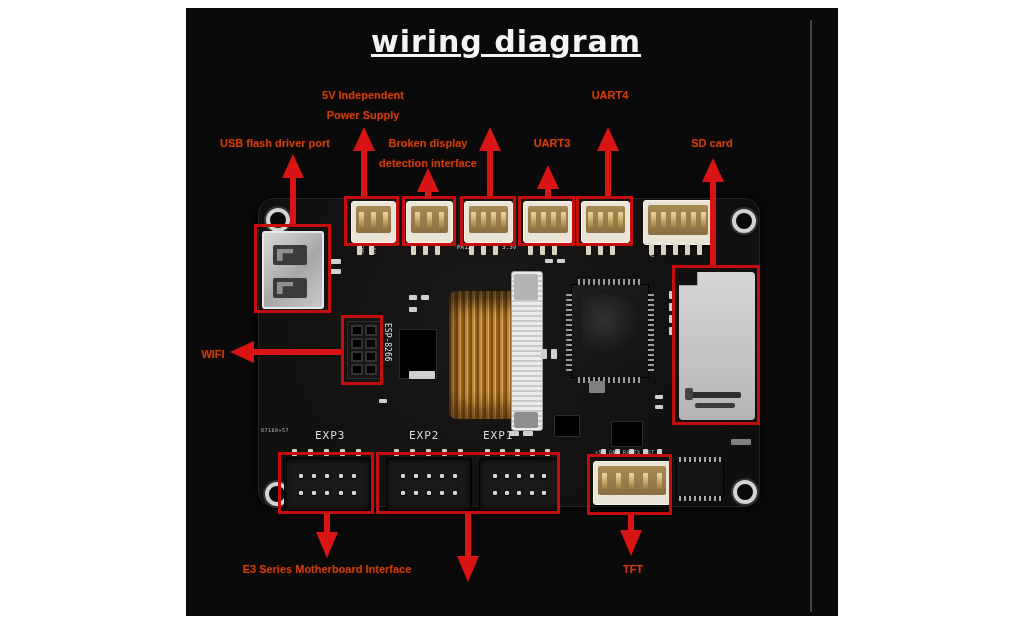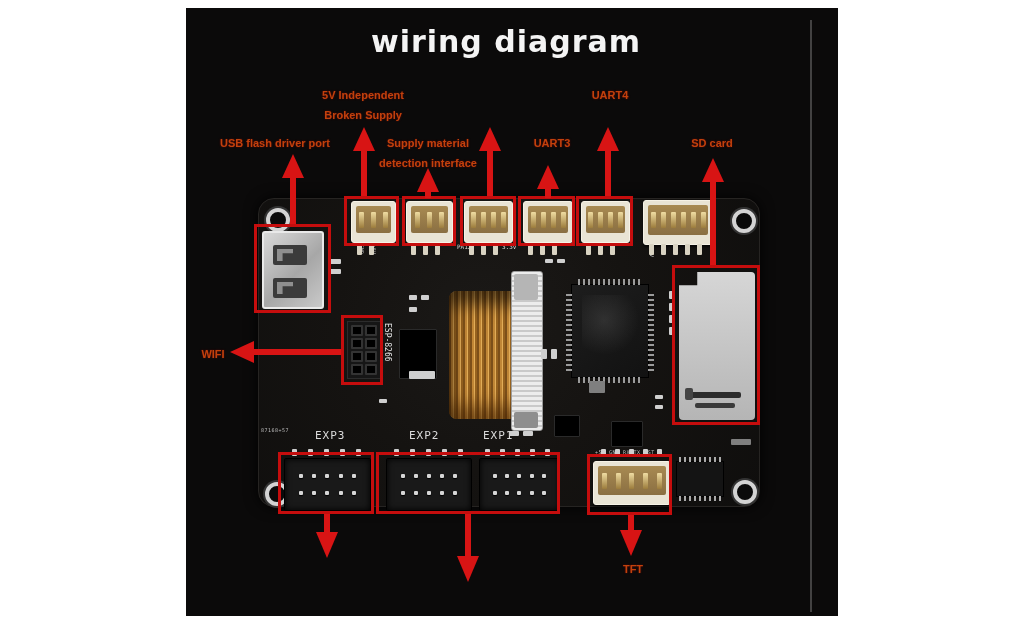--- a/index.html
+++ b/index.html
@@ -7,20 +7,21 @@
     width:1024px;height:633px;position:relative;overflow:hidden;
     background:#ffffff;font-family:"Liberation Sans",sans-serif;
   }
   
   .stage{position:absolute;left:186px;top:8px;width:652px;height:608px;background:#0b0a0a;}
   .photo-edge{position:absolute;left:624px;top:12px;width:2px;height:592px;background:rgba(200,200,200,.30);}
   .title{
     position:absolute;top:16px;left:0;width:640px;margin:0;text-align:center;
     color:#f4f4f4;font-size:30px;font-weight:bold;letter-spacing:1px;
     font-family:"DejaVu Sans","Liberation Sans",sans-serif;
+    text-decoration:underline;
   }
   
   .callout{
     position:absolute;color:#c2410c;font-size:11px;font-weight:bold;
     text-align:center;line-height:20px;text-shadow:0 0 2px rgba(160,10,10,.55);
   }
   
   .rbox{position:absolute;border:3px solid #c50d0d;box-sizing:border-box;}
   
   .arrow{position:absolute;}
@@ -372,24 +373,25 @@
       <div class="head-down" style="top:42px"></div>
     </div>
   <div class="arrow a-down" style="left:434px;top:507px">
     <div class="shaft-v" style="top:0;height:17px"></div>
       <div class="head-down" style="top:15px"></div>
     </div>
 
   <div class="callout" style="left:19px;top:125px;width:140px">USB flash driver port</div>
   <div class="callout" style="left:117px;top:77px;width:120px">
     <span>5V Independent</span><br>
-    <span>Broken Supply</span>
+    <span>Power Supply</span>
   </div>
   <div class="callout" style="left:177px;top:125px;width:130px">
-    <span>Supply material</span><br>
+    <span>Broken display</span><br>
     <span>detection interface</span>
   </div>
   <div class="callout" style="left:326px;top:125px;width:80px">UART3</div>
   <div class="callout" style="left:384px;top:77px;width:80px">UART4</div>
   <div class="callout" style="left:486px;top:125px;width:80px">SD card</div>
   <div class="callout" style="left:2px;top:336px;width:50px">WIFI</div>
+  <div class="callout" style="left:31px;top:551px;width:220px">E3 Series Motherboard Interface</div>
   <div class="callout" style="left:417px;top:551px;width:60px">TFT</div>
 </div>
 
 </body></html>

